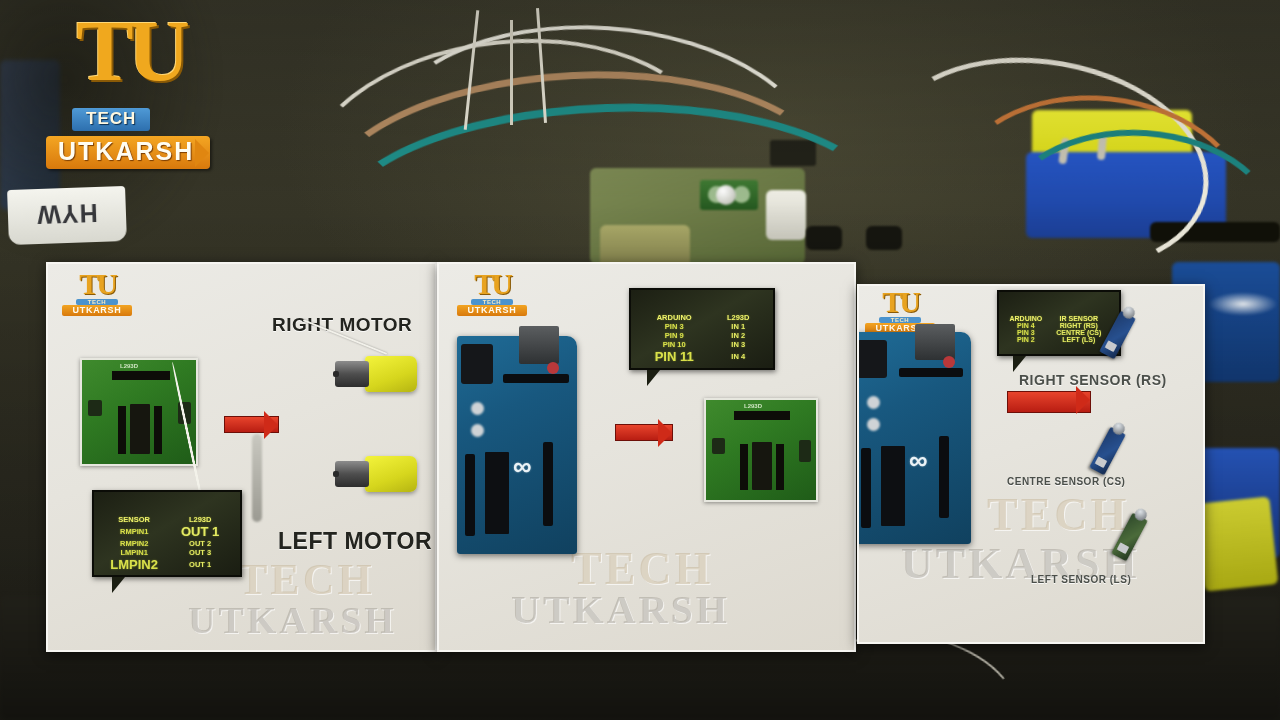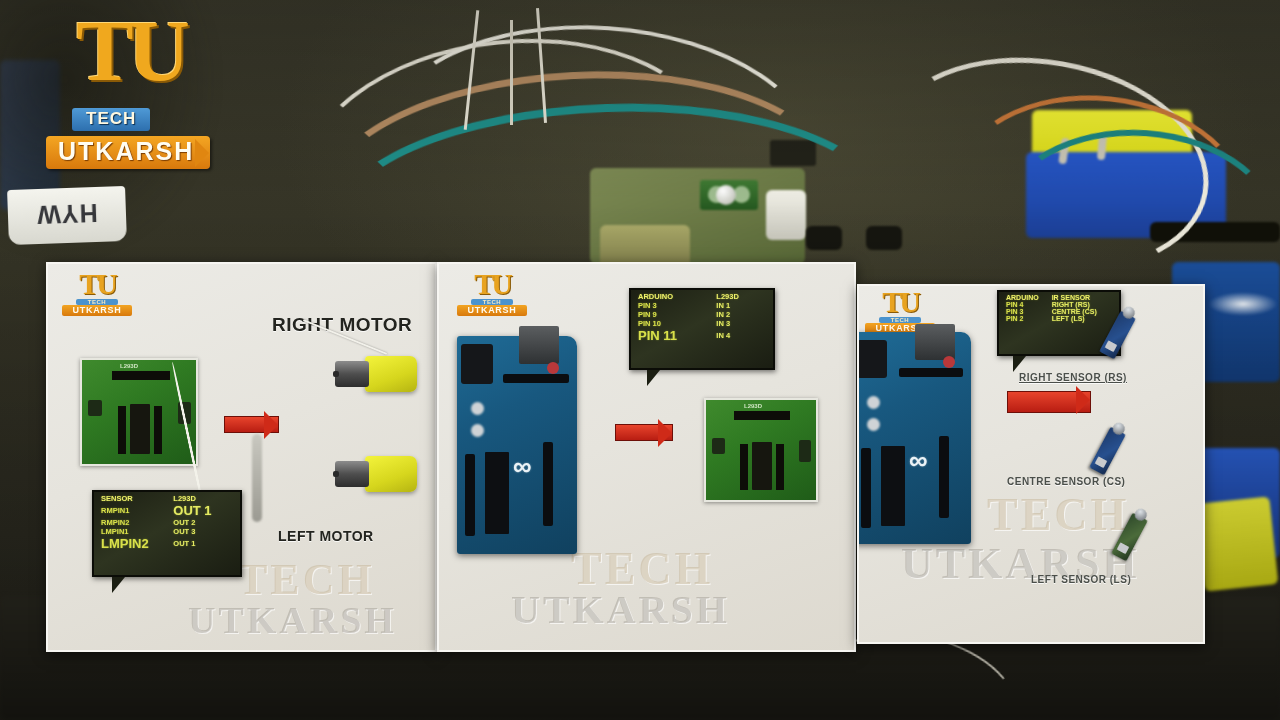--- a/index.html
+++ b/index.html
@@ -119,21 +119,22 @@
     letter-spacing:.5px; white-space:nowrap;
     text-shadow: 0 1px 0 rgba(255,255,255,.8);
   }
 
   
   .bubble{
     position:absolute;
     background: linear-gradient(150deg,#1c1f13 0%, #2e3420 45%, #1a1d12 100%);
     border:2px solid #0b0c07;
     box-shadow: 1px 2px 5px rgba(0,0,0,.5);
-    padding:2px 7px;
+    padding:23px 7px;
+    text-align:center;
   }
   .bubble table{ border-collapse:collapse; width:100%; }
   .bubble td{
     color:#d9e04a; font-weight:bold; padding:0 6px 0 0; white-space:nowrap;
     text-shadow: 0 0 2px rgba(200,220,60,.45);
   }
   .bubble td.v{ color:#e4ea62; }
   .bubble .tail{
     position:absolute; width:0; height:0;
     border-left:13px solid #1b1e12;
@@ -306,21 +307,21 @@
     <div class="can"></div>
     <div class="shaft"></div>
   </div>
   <div class="motor" style="left:285px;top:192px;width:96px;height:40px;">
     <div class="gearbox"></div>
     <div class="can"></div>
     <div class="shaft"></div>
   </div>
 
   <div class="lbl" style="left:224px;top:50px;font-size:19px;">RIGHT MOTOR</div>
-  <div class="lbl" style="left:230px;top:264px;font-size:14px;">LEFT MOTOR</div>
+  <div class="lbl" style="left:230px;top:264px;font-size:23px;">LEFT MOTOR</div>
 
   <div class="lead" style="left:252px;top:72px;width:90px;height:2px;transform:rotate(22deg);"></div>
   <div class="lead" style="left:140px;top:96px;width:3px;height:165px;border-radius:50%;transform:rotate(-12deg);box-shadow:none;background:transparent;border-right:3px solid #f3f2ea;"></div>
 
   <div class="arrow-red" style="left:176px;top:152px;width:55px;"></div>
 
   <div class="blob" style="left:204px;top:170px;width:10px;height:88px;background:linear-gradient(#c9c8c0,#9b9a92);filter:blur(.8px);"></div>
 
   <div class="bubble" style="left:44px;top:226px;width:150px;height:87px;">
     <table>
@@ -475,17 +476,17 @@
     <div class="body"></div>
     <div class="led"></div>
     <div class="pot"></div>
   </div>
   <div class="ir" style="left:262px;top:228px;transform:rotate(28deg);">
     <div class="body" style="background:linear-gradient(120deg,#2f4a2b,#4b6b3a 55%,#22351f);"></div>
     <div class="led"></div>
     <div class="pot"></div>
   </div>
 
-  <div class="lbl" style="left:160px;top:86px;font-size:10px;color:#4b4f4a;text-decoration:underline;">RIGHT SENSOR (RS)</div>
+  <div class="lbl" style="left:160px;top:86px;font-size:14px;color:#4b4f4a;">RIGHT SENSOR (RS)</div>
   <div class="lbl" style="left:148px;top:190px;font-size:10px;color:#4b4f4a;">CENTRE SENSOR (CS)</div>
   <div class="lbl" style="left:172px;top:288px;font-size:10px;color:#4b4f4a;">LEFT SENSOR (LS)</div>
 
 </div>
 
 </body></html>

